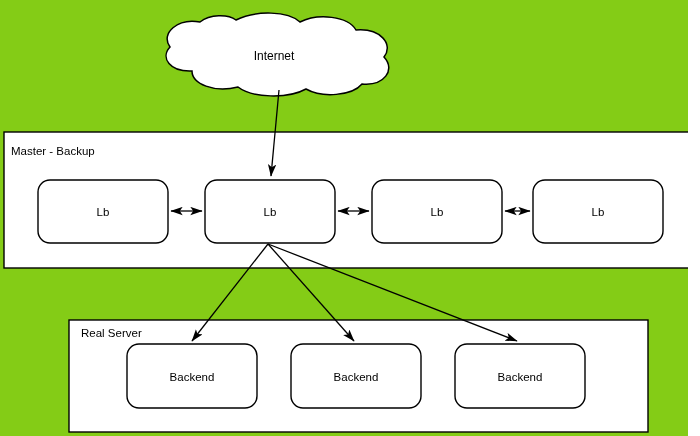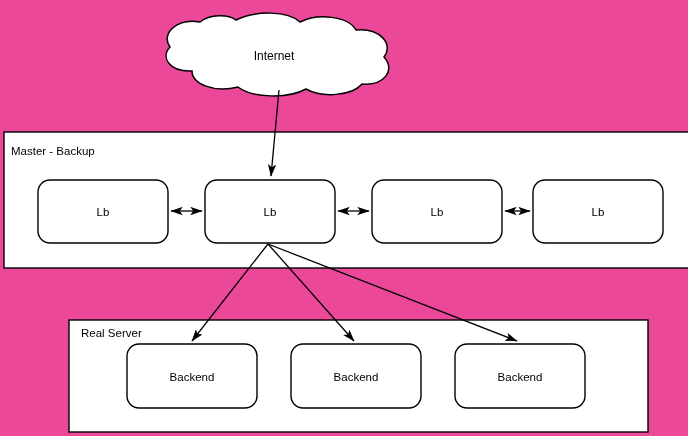--- a/index.html
+++ b/index.html
@@ -4,21 +4,21 @@
 <style>
   html, body {
     margin: 0;
     padding: 0;
     background: #ffffff;
   }
   #stage {
     position: relative;
     width: 688px;
     height: 436px;
-    background: #ec4899;
+    background: #84cc16;
     font-family: "Liberation Sans", sans-serif;
     overflow: hidden;
     text-decoration: underline;
   }
   #diagram-svg {
     position: absolute;
     left: 0;
     top: 0;
     width: 700px;
     height: 436px;

